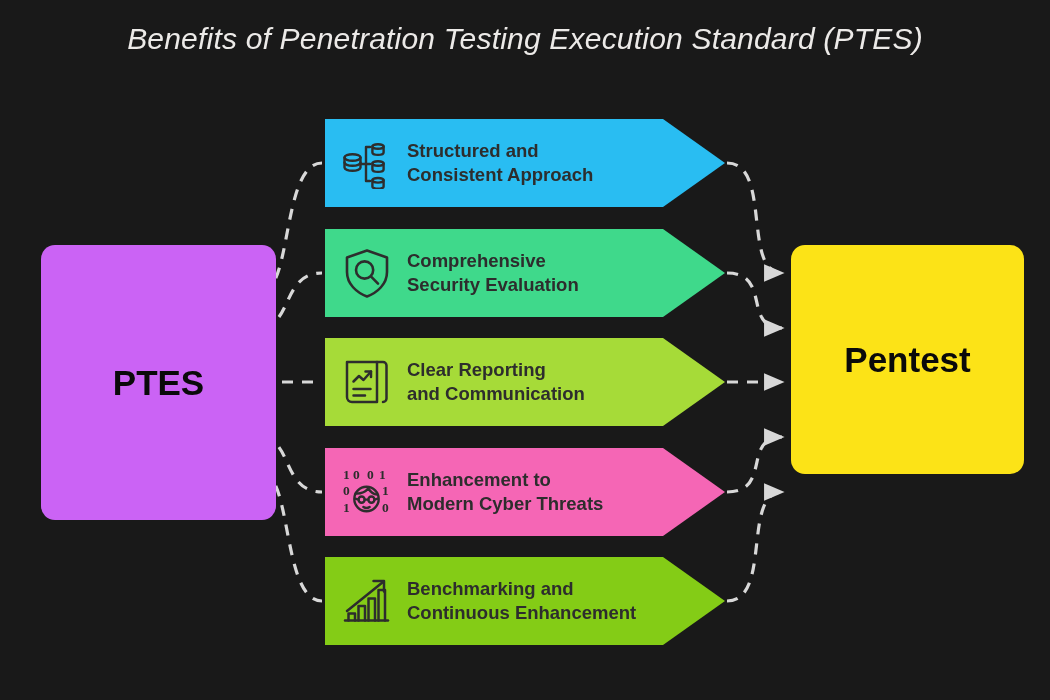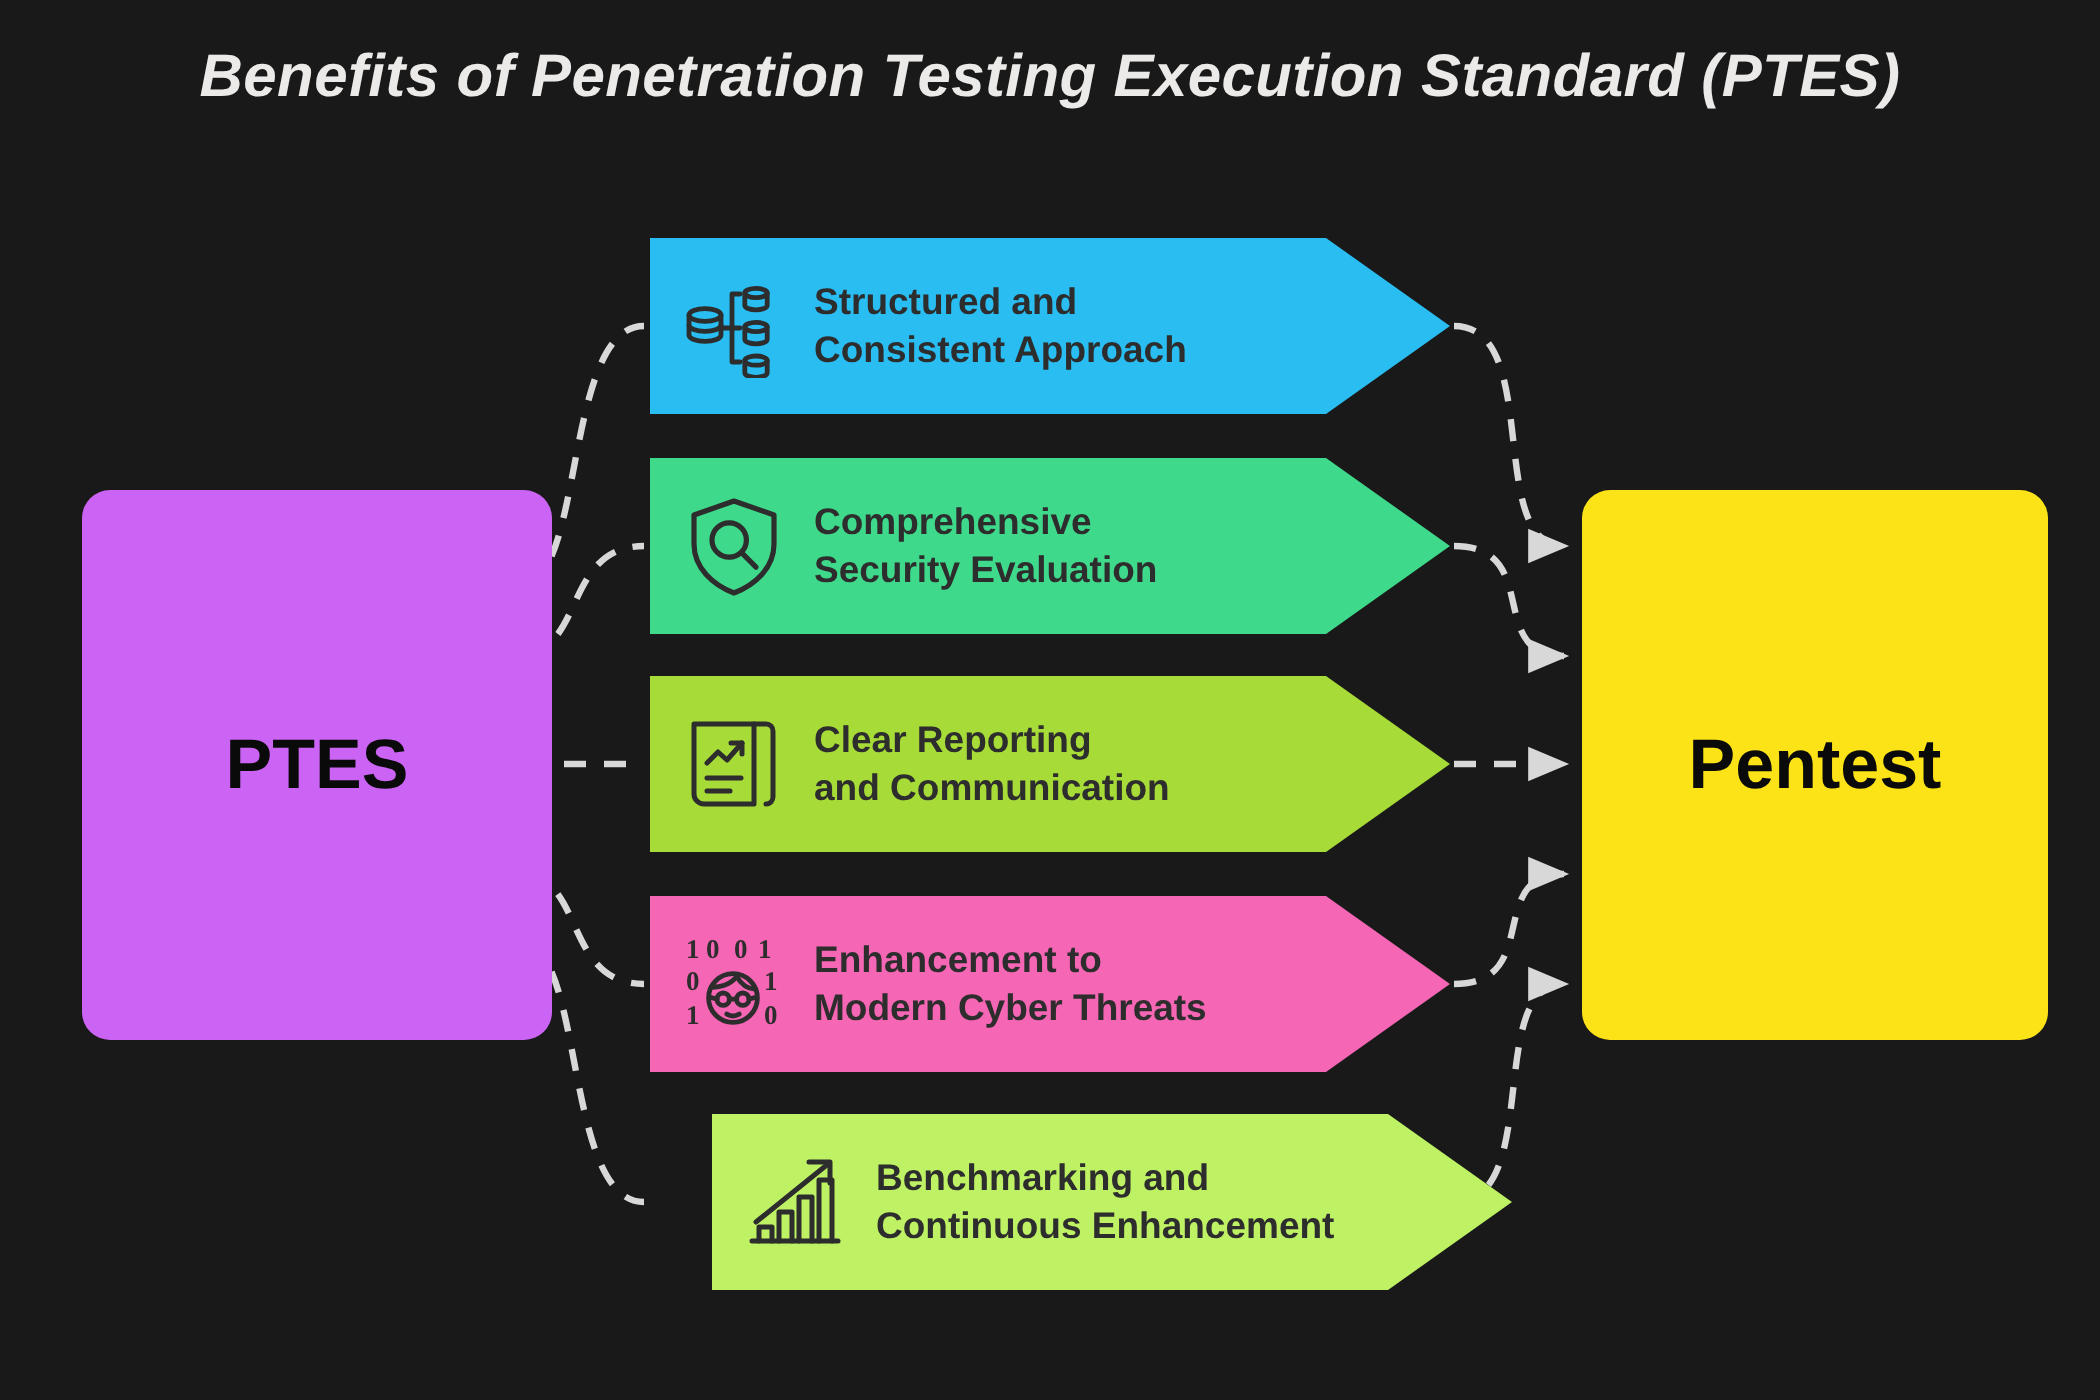--- a/index.html
+++ b/index.html
@@ -18,21 +18,21 @@
 
   
   #title {
     position: absolute;
     left: 0;
     top: 22px;
     width: 1050px;
     text-align: center;
     font-family: "Liberation Sans", sans-serif;
     font-style: italic;
-    font-weight: 700;
+    font-weight: 400;
     font-size: 30px;
     letter-spacing: 0.2px;
     color: #eceae8;
     white-space: nowrap;
   }
 
   
   .endbox {
     position: absolute;
     display: flex;
@@ -49,21 +49,21 @@
     width: 235px;
     height: 275px;
     background: #cb63f5;
     font-size: 35px;
     margin-left: 16px;
   }
   #pentest-box {
     left: 791px;
     top: 245px;
     width: 233px;
-    height: 275px;
+    height: 229px;
     background: #fce317;
     font-size: 35px;
   }
 
   
   #links {
     position: absolute;
     left: 0;
     top: 0;
     width: 1050px;
@@ -96,21 +96,21 @@
     font-size: 18.5px;
     line-height: 1.28;
     color: #2d2d2d;
     white-space: pre-line;
   }
 
   #chev-0 { top: 119px; background: #29bdf2; align-items: center; }
   #chev-1 { top: 229px; background: #3fd98b; }
   #chev-2 { top: 338px; background: #a6db38; }
   #chev-3 { top: 448px; background: #f566b5; }
-  #chev-4 { top: 557px; background: #bef264; margin-left: 31px; }
+  #chev-4 { top: 557px; background: #84cc16; }
 </style>
 </head>
 <body>
 
 <div id="stage">
 
   <div id="title">Benefits of Penetration Testing Execution Standard (PTES)</div>
 
   <svg id="links" viewBox="0 0 1050 700" xmlns="http://www.w3.org/2000/svg">
     <defs>

